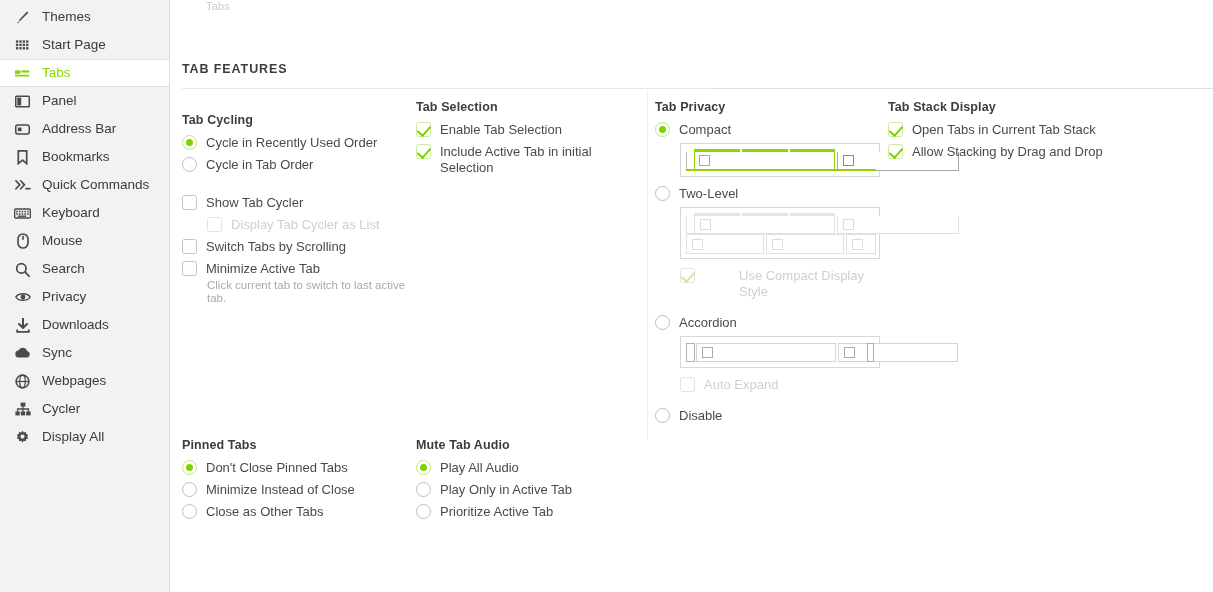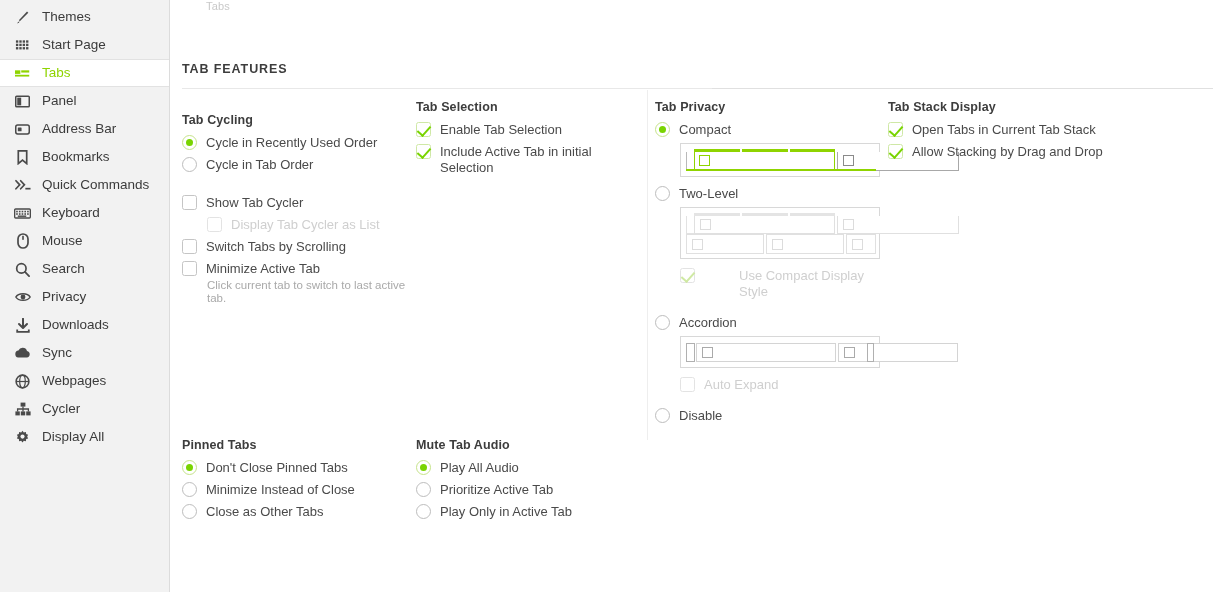--- a/index.html
+++ b/index.html
@@ -652,23 +652,23 @@
 
     <section class="col col-mute">
       <div class="group-title">Mute Tab Audio</div>
       <div id="mute-radios">
           <div class="opt">
             <span class="radio on"></span>
             <span class="lbl">Play All Audio</span>
           </div>
           <div class="opt">
             <span class="radio"></span>
+            <span class="lbl">Play Only in Active Tab</span>
+          </div>
+          <div class="opt">
+            <span class="radio"></span>
             <span class="lbl">Prioritize Active Tab</span>
-          </div>
-          <div class="opt">
-            <span class="radio"></span>
-            <span class="lbl">Play Only in Active Tab</span>
           </div>
         </div>
     </section>
 
   </main>
 </div>
 
 </body></html>

